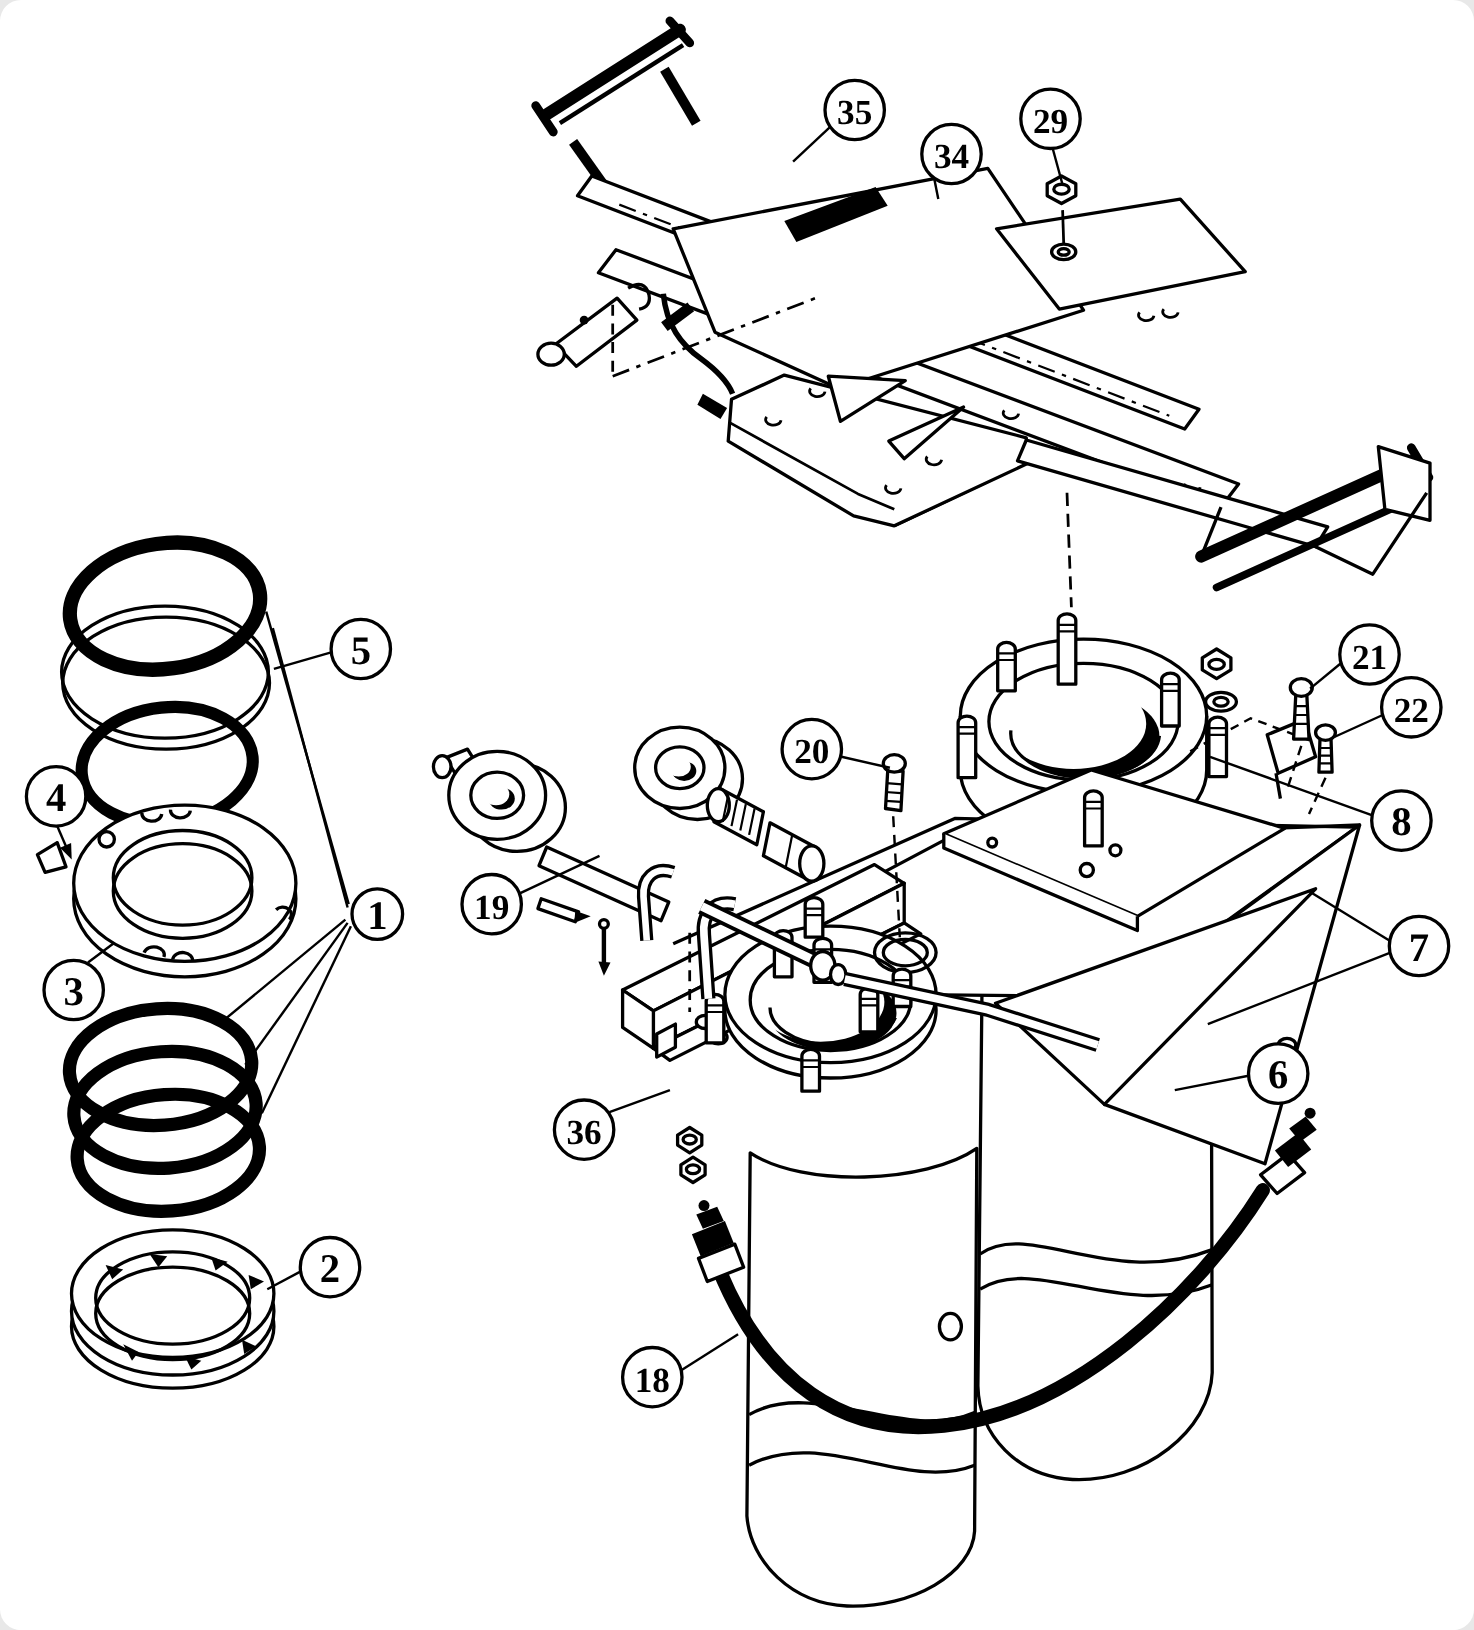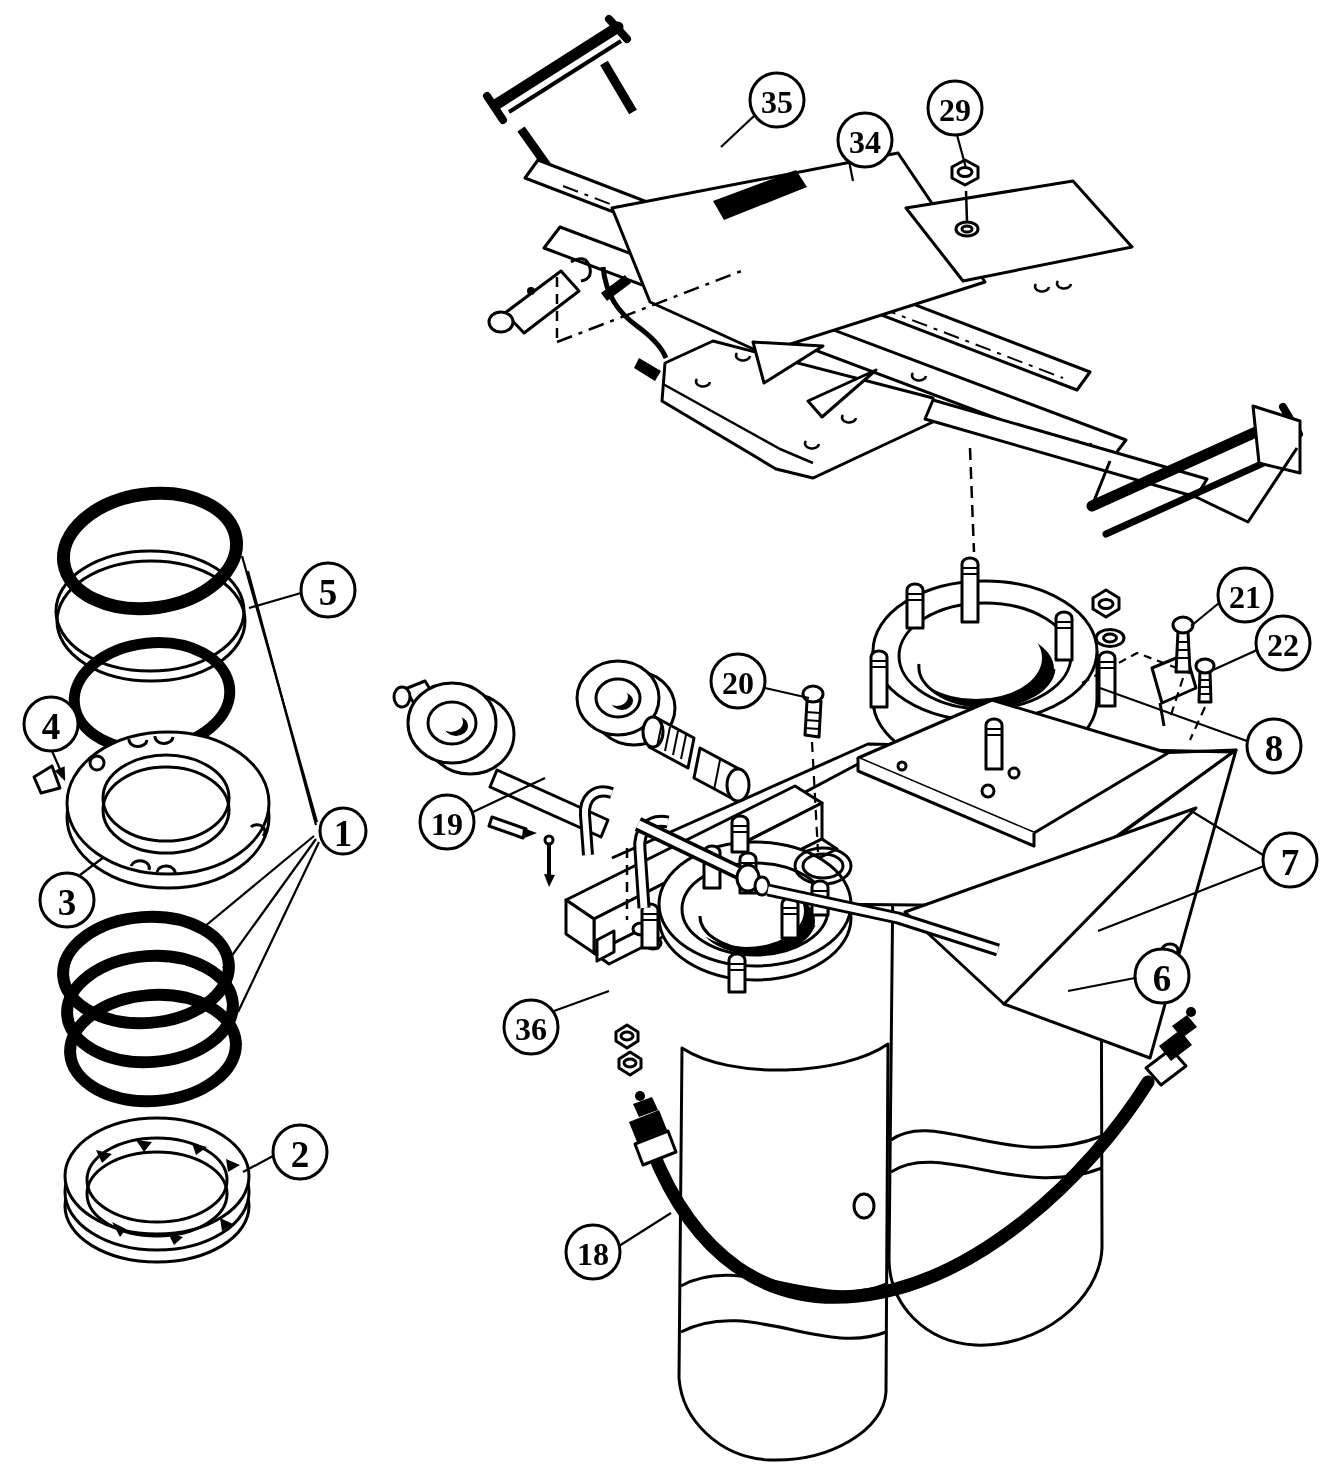--- a/index.html
+++ b/index.html
@@ -1,17 +1,17 @@
 <!DOCTYPE html>
 <html><head>
 <meta charset="utf-8">
 <style>
   html,body{margin:0;padding:0;background:#e8e8e8;}
   .page{position:relative;width:1340px;height:1482px;margin:0 auto;background:#ffffff;overflow:hidden;
-        font-family:"Liberation Serif", serif;}
+        font-family:"Liberation Serif", serif;border-radius:19px;}
   svg{position:absolute;left:0;top:0;}
   .art{stroke:#000;fill:none;stroke-width:3;stroke-linejoin:round;}
   .co-num{font-family:"Liberation Serif", serif;font-weight:bold;fill:#000;}
 </style>
 </head>
 <body>
 
 <div class="page">
 <svg id="art" width="1340" height="1482" viewBox="0 0 1340 1482" xmlns="http://www.w3.org/2000/svg">
 

